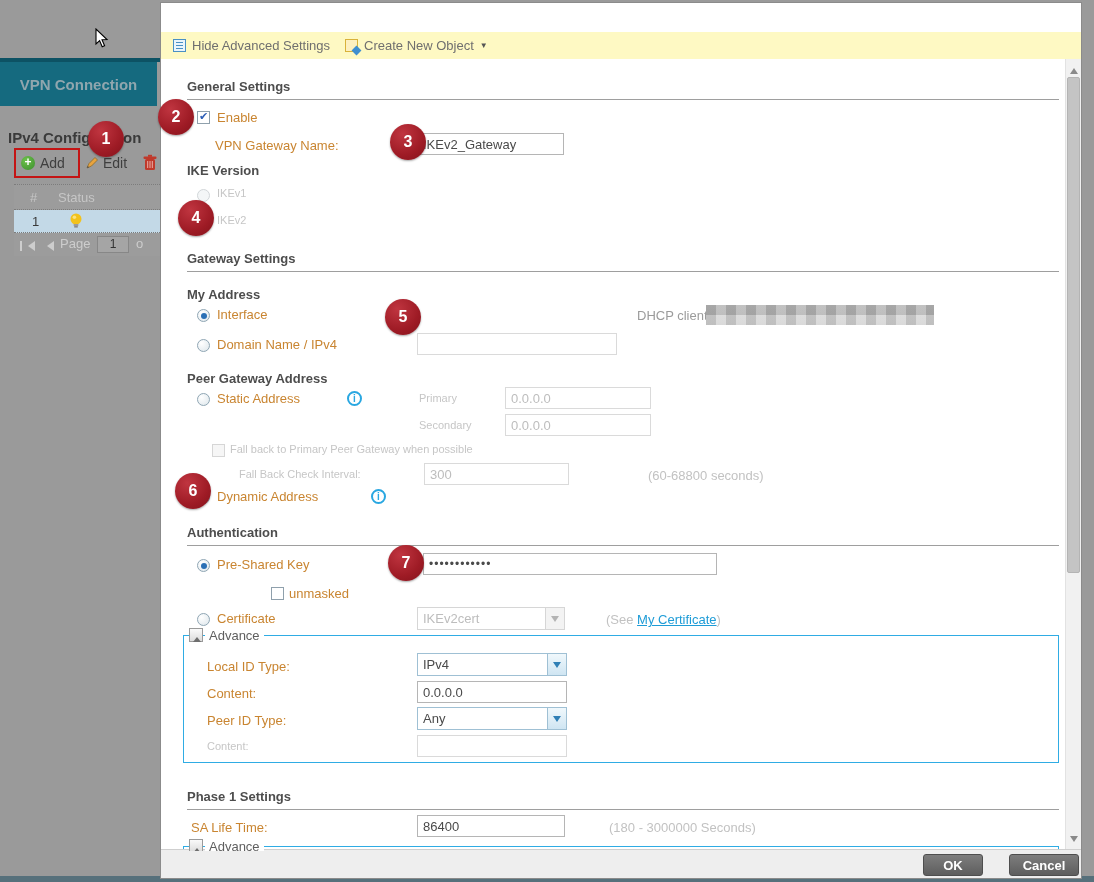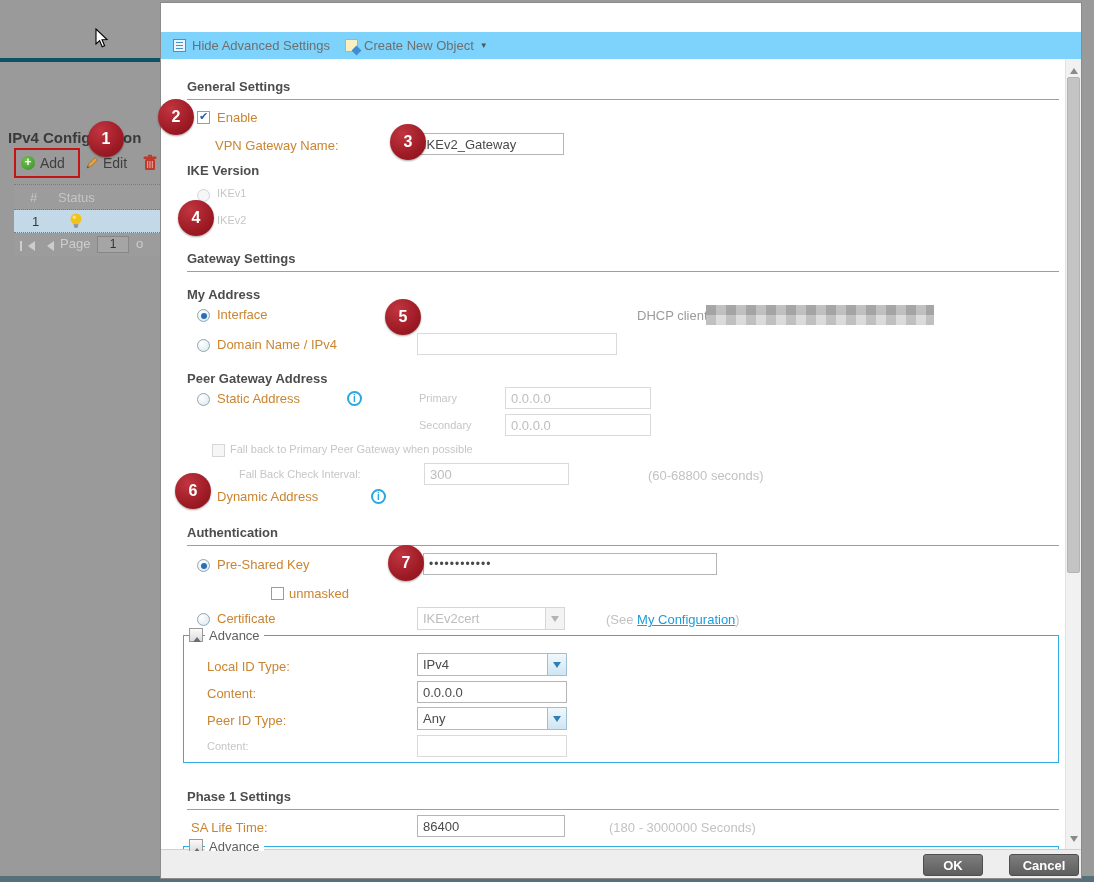--- a/index.html
+++ b/index.html
@@ -38,21 +38,21 @@
 
   
   .dialog { position:absolute; left:160px; top:2px; width:922px; height:877px; background:#fff;
             border:1px solid #8b8b8b; z-index:10; }
   .titlebar { position:absolute; left:0; top:0; width:100%; height:29px;
               background:linear-gradient(#fbfaf9,#ecebe9); border-bottom:1px solid #d8d5d1;
               display:flex; align-items:center; }
   .title-text { font-weight:bold; font-size:13.5px; color:#4a4a4a; margin-left:31px; }
   .tb-btn { position:absolute; top:9px; width:17px; height:17px; border:1px solid #9a9a9a; background:#f5f5f5;
             color:#8a8a8a; font-size:11px; text-align:center; line-height:15px; cursor:default; }
-  .toolbar { position:absolute; left:0; top:29px; width:100%; height:39px; background:#7dd3fc;
+  .toolbar { position:absolute; left:0; top:29px; width:100%; height:39px; background:#fef9c3;
              border-bottom:1px solid #e3e3e3;text-align:right; }
   .tool-item { position:absolute; top:0; height:27px; display:flex; align-items:center; gap:6px;
                color:#6f6f6f; font-size:13px; }
   .ic-list { width:13px; height:13px; border:1px solid #4a90c4; background:#eaf4fb;
              display:flex; flex-direction:column; justify-content:space-evenly; padding:0 2px; }
   .ic-list i { display:block; height:1px; background:#4a90c4; }
   .ic-new { position:relative; width:13px; height:13px; border:1px solid #d9b23a; background:#fdf0c0; }
   .ic-new::after { content:""; position:absolute; right:-3px; bottom:-3px; width:7px; height:7px;
                    background:#3f8fd0; transform:rotate(45deg); }
   .caret { font-size:8px; color:#555; }
@@ -125,20 +125,23 @@
           font-family:"Liberation Sans",sans-serif; cursor:pointer; }
 
   svg { display:block; }
 </style>
 </head>
 <body>
 
 <div id="screen">
 
   <div class="teal-strip"></div>
+  <div class="tab">
+    <span>VPN Connection</span>
+  </div>
   <div class="bg-heading" style="left:8px; top:129px;">IPv4 Configuration</div>
 
   <div class="add-box">
     <span class="plus-ic">+</span>
     <span class="bg-btn-label">Add</span>
   </div>
 
   <div class="abs" style="left:85px; top:155px;">
     <svg width="15" height="15">
         <path d="M2 13 L4 8.5 L10 2.5 L12.5 5 L6.5 11 Z" fill="#e8a33d" stroke="#8a6b2d" stroke-width="0.8"></path>
@@ -268,21 +271,21 @@
 
       <span class="chk" style="left:110px; top:528px;"></span>
       <span class="lbl" style="left:128px; top:527px;">unmasked</span>
 
       <span class="radio" style="left:36px; top:554px;"></span>
       <span class="lbl" style="left:56px; top:552px;">Certificate</span>
       <div class="dd dis" style="left:256px; top:548px; width:148px;">
         <span class="val">IKEv2cert</span>
         <span class="btn"></span>
       </div>
-      <span class="hint" style="left:445px; top:553px;"><span>(See </span><span class="link">My Configuration</span><span>)</span></span>
+      <span class="hint" style="left:445px; top:553px;"><span>(See </span><span class="link">My Certificate</span><span>)</span></span>
 
       <div class="advbox" style="left:22px; top:576px; width:876px; height:128px;"></div>
       <span class="adv-btn" style="left:28px; top:569px;"></span>
       <span class="adv-lbl" style="left:44px; top:569px;">Advance</span>
 
       <span class="lbl" style="left:46px; top:600px;">Local ID Type:</span>
       <div class="dd" style="left:256px; top:594px; width:150px;">
         <span class="val">IPv4</span>
         <span class="btn"></span>
       </div>

